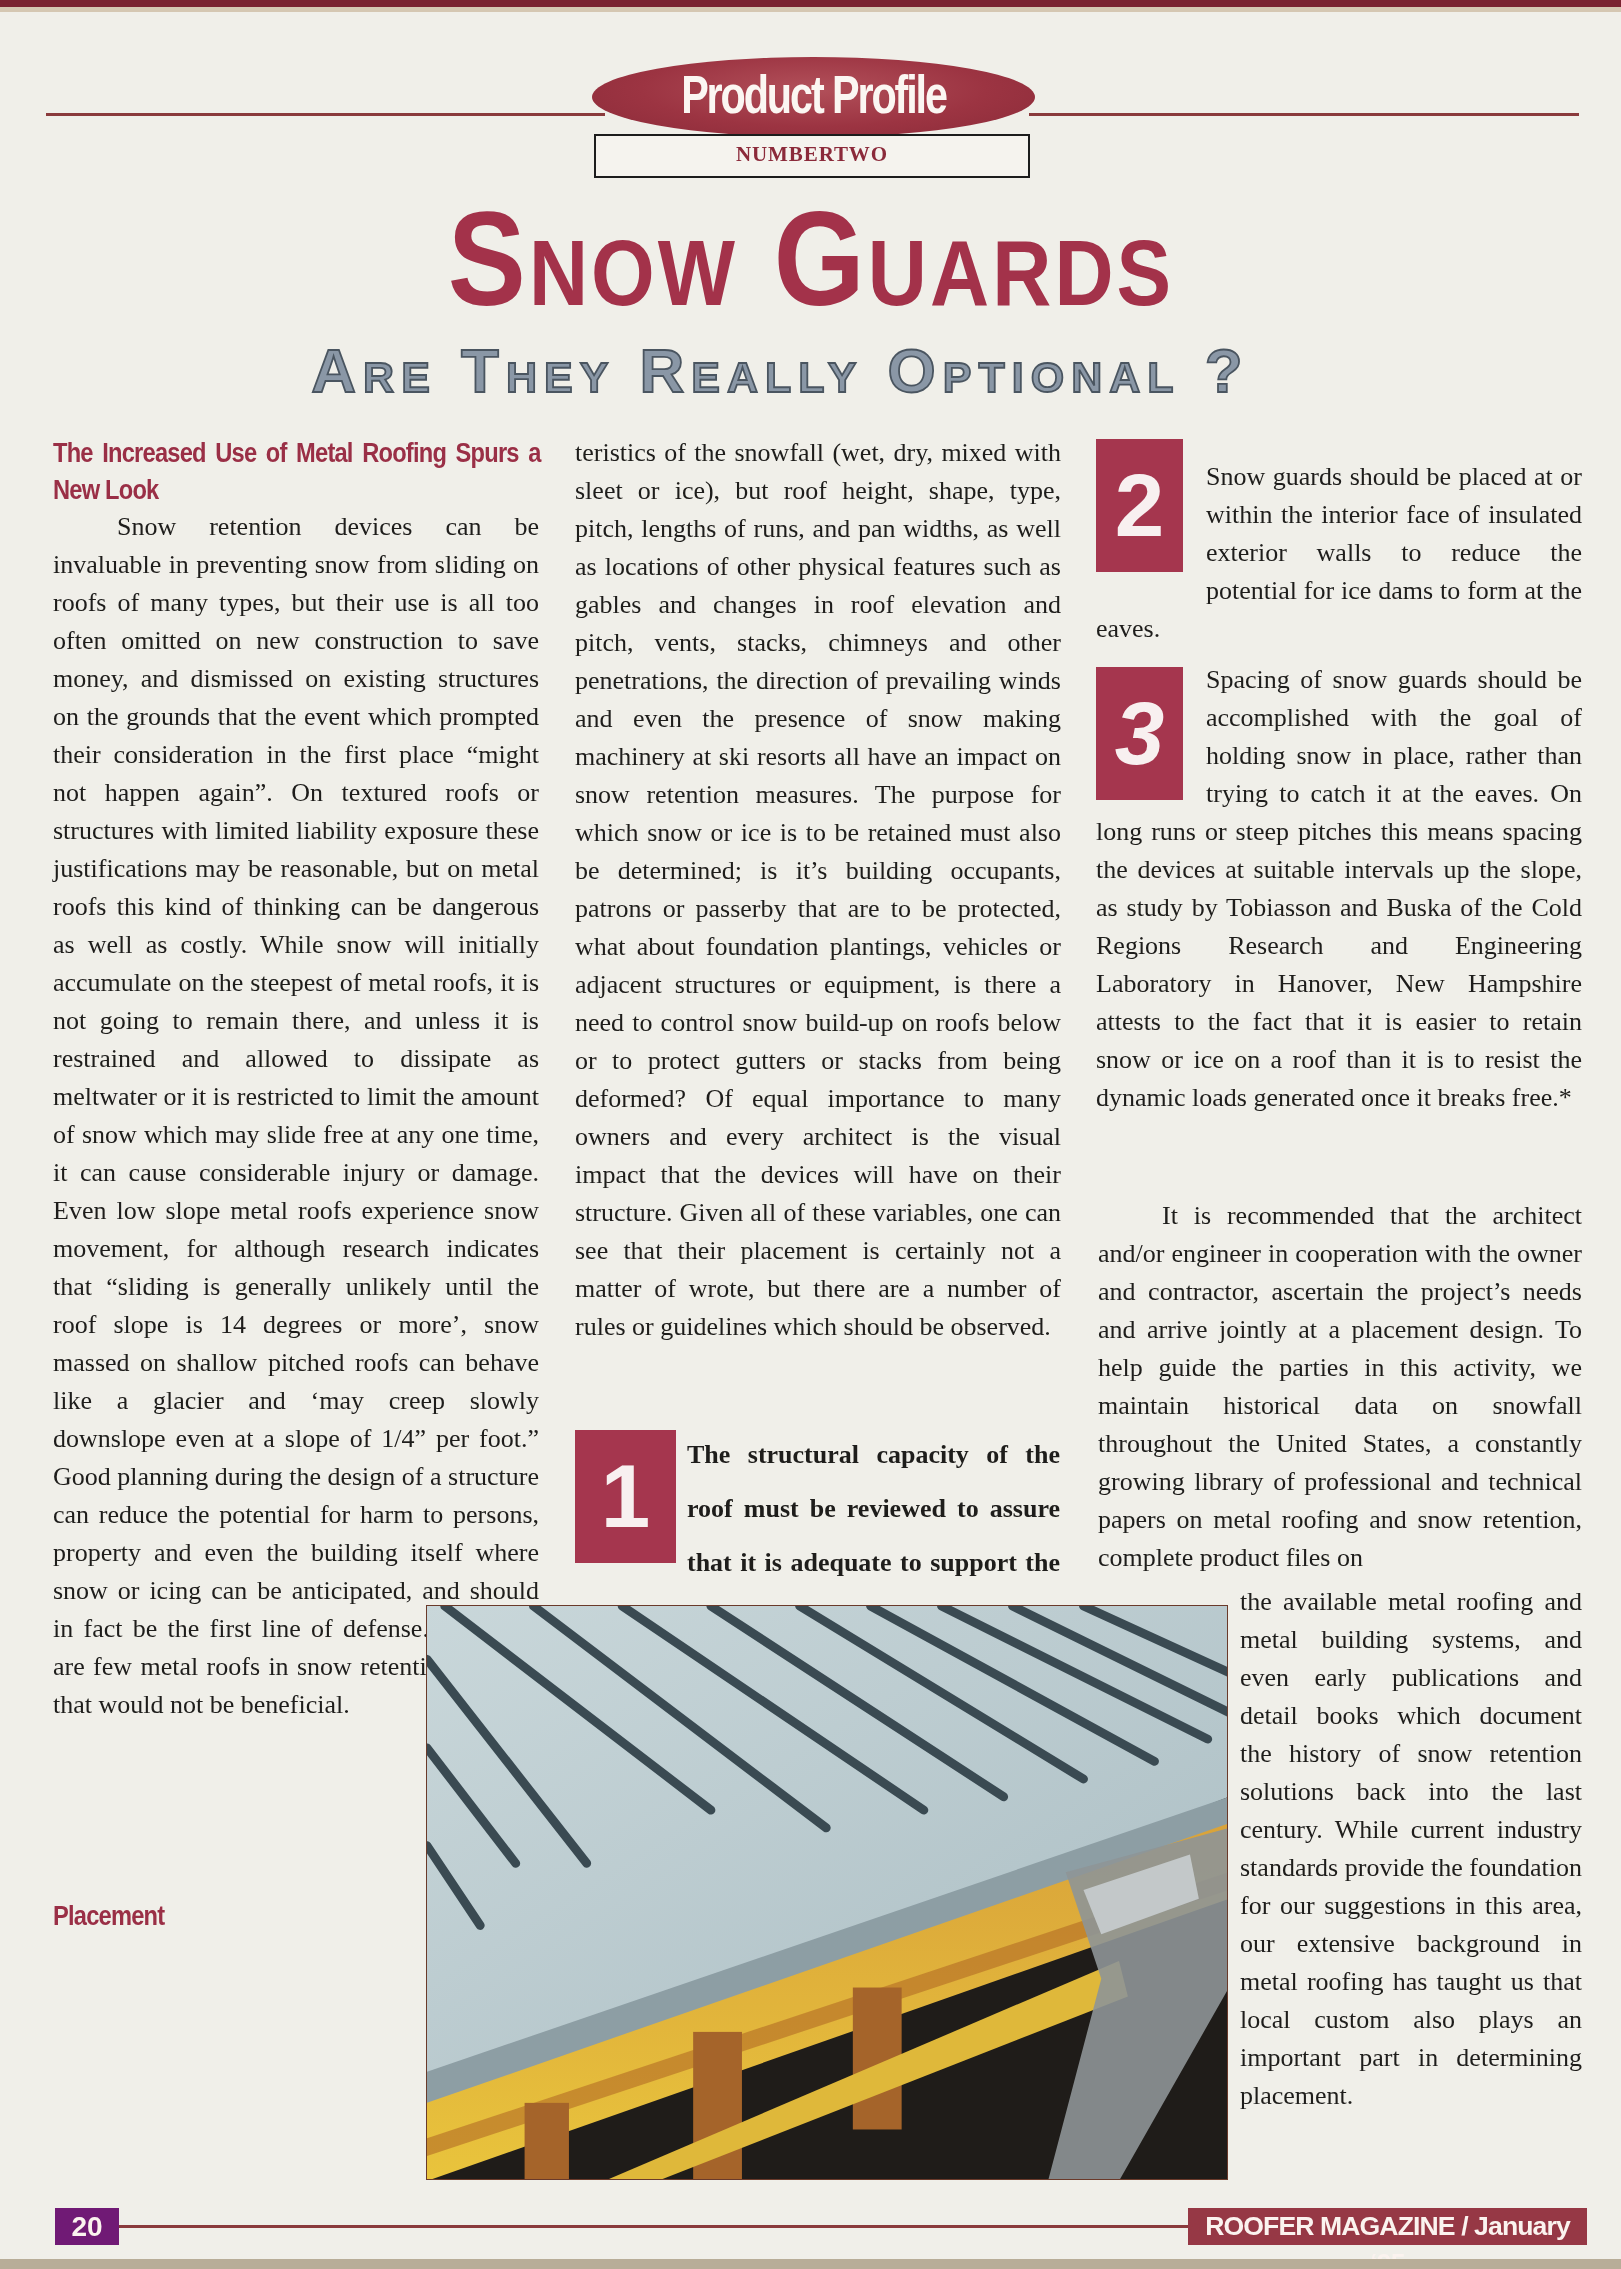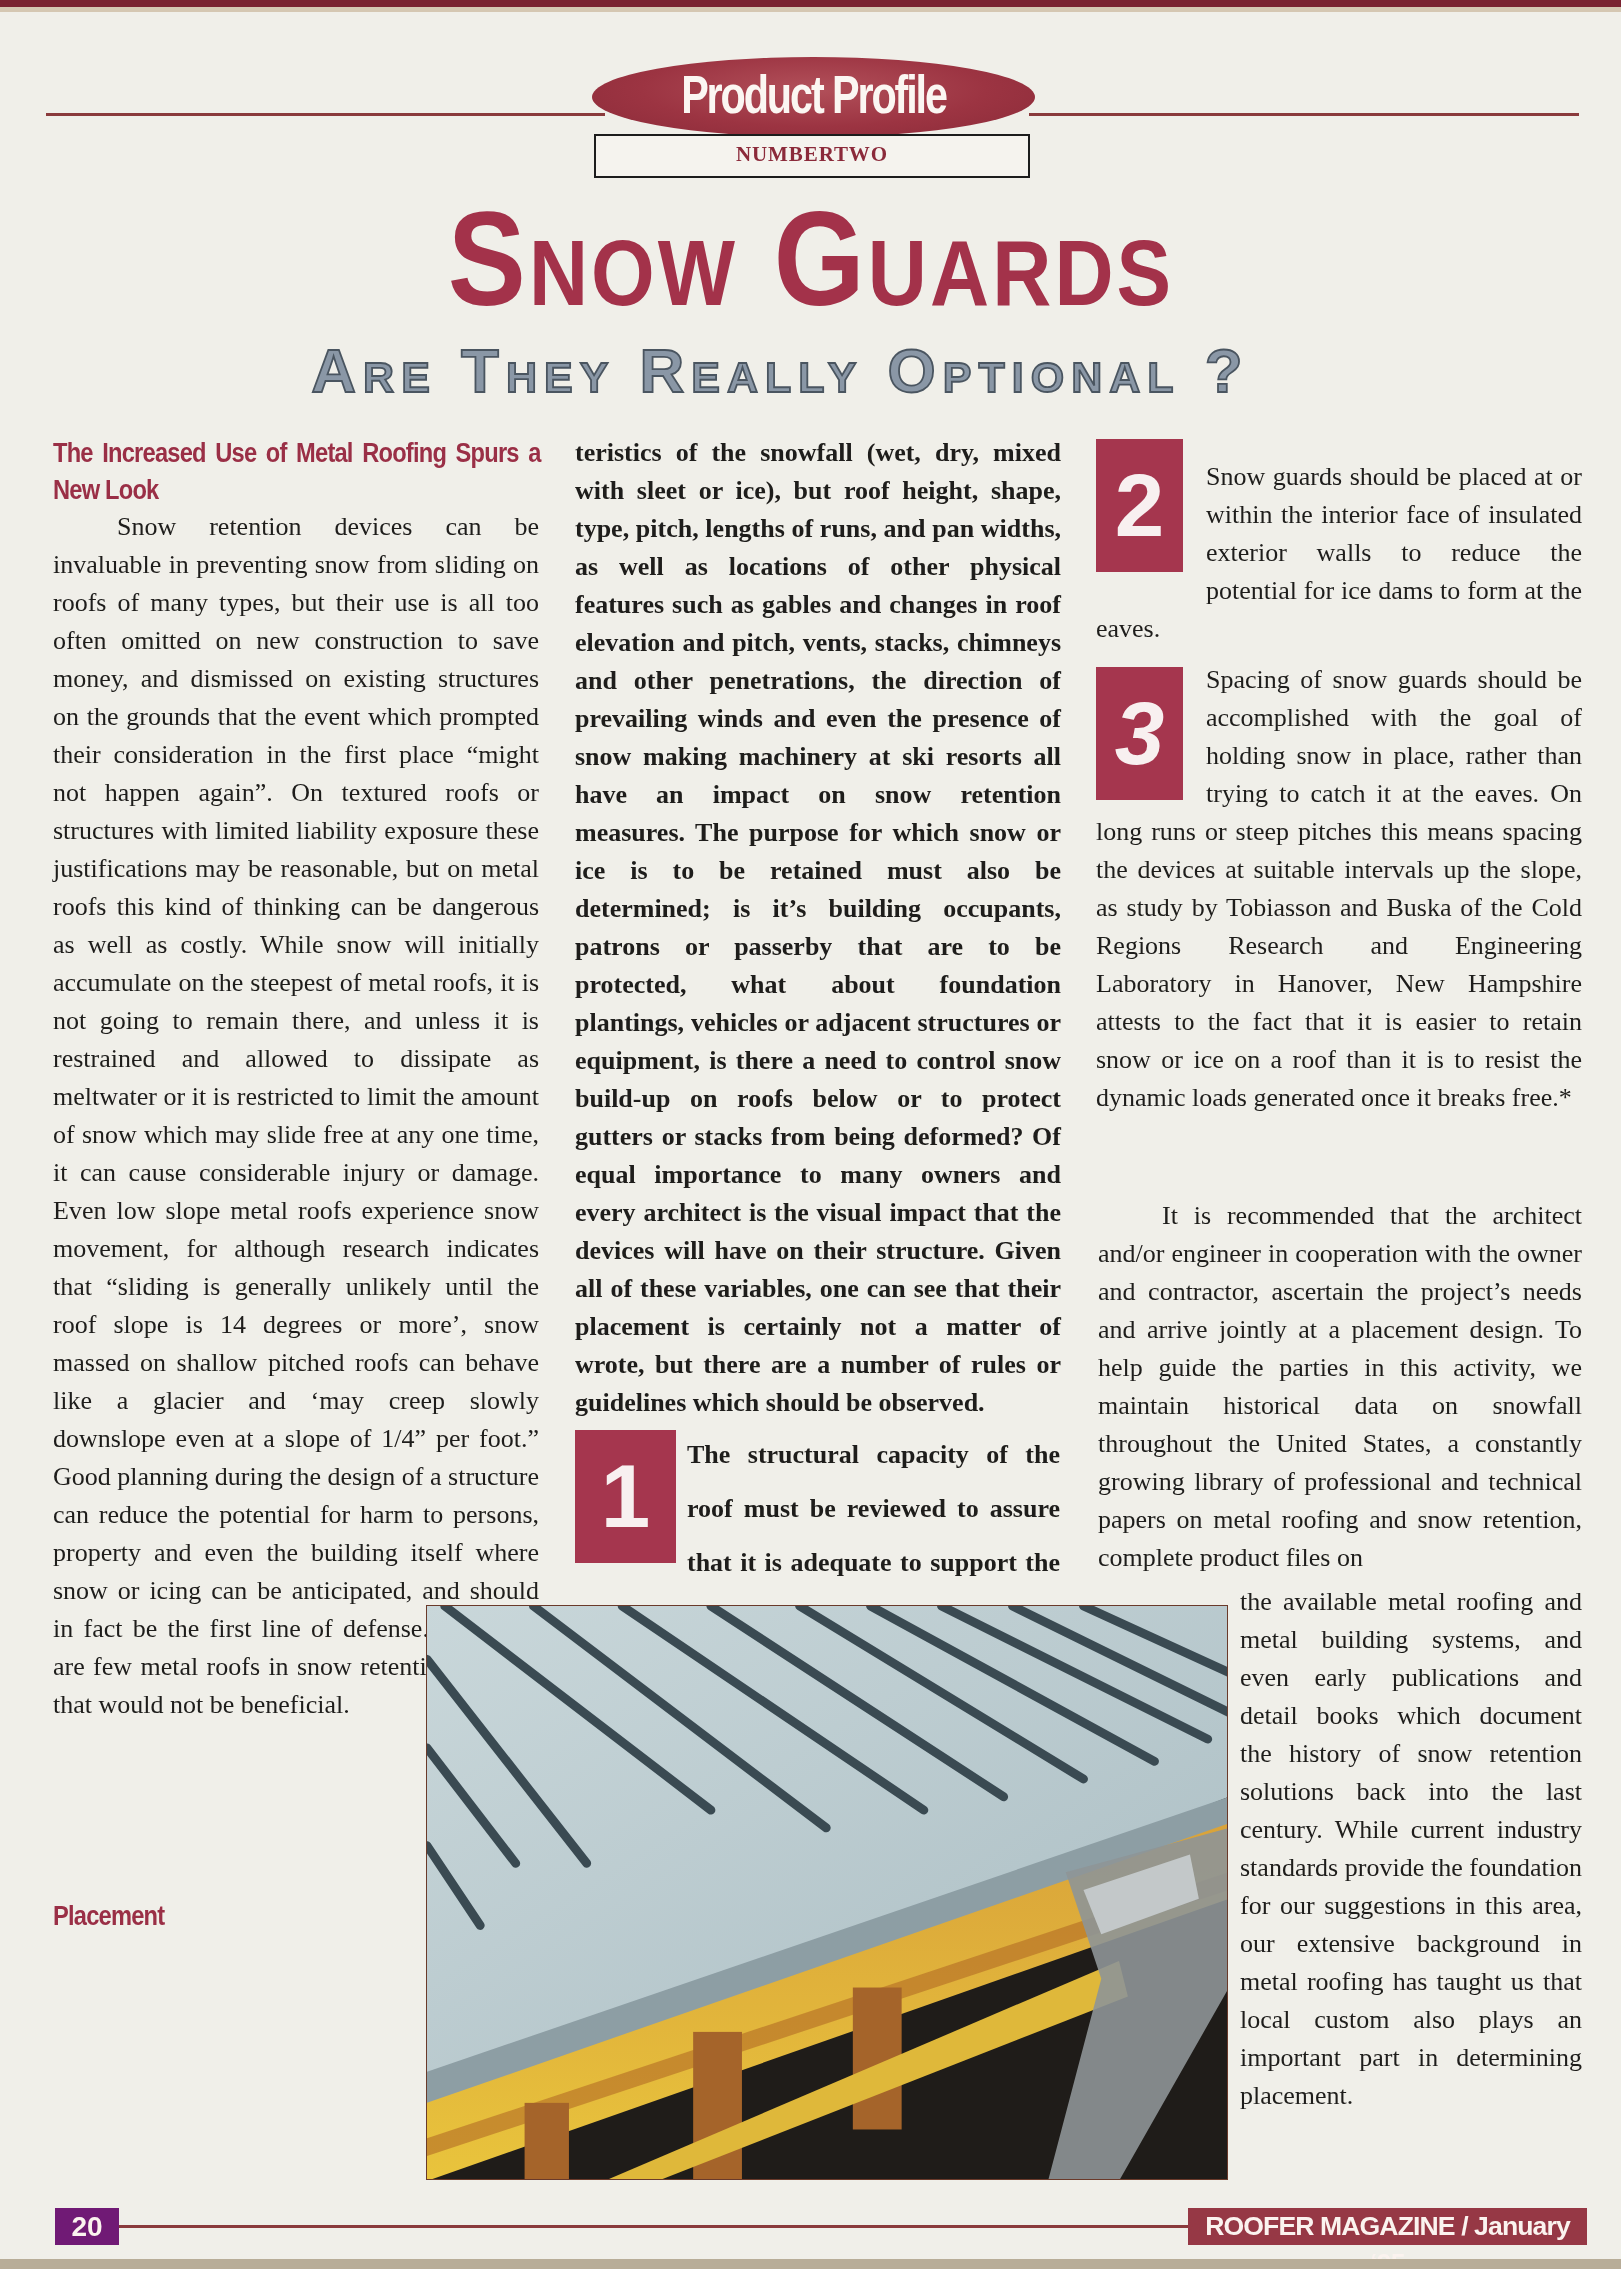--- a/index.html
+++ b/index.html
@@ -98,21 +98,21 @@
 <div class="subtitle">Are They Really Optional ?</div>
 
 <div class="col" style="left:53px; top:434px; width:486px;">
   <div class="head" style="width:567px;">The Increased Use of Metal Roofing Spurs a New Look</div>
   <p class="indent">Snow retention devices can be invaluable in preventing snow from sliding on roofs of many types, but their use is all too often omitted on new construction to save money, and dismissed on existing structures on the grounds that the event which prompted their consideration in the first place “might not happen again”.  On textured roofs or structures with limited liability exposure these justifications may be reasonable, but on metal roofs this kind of thinking can be dangerous as well as costly. While snow will initially accumulate on the steepest of metal roofs, it is not going to remain there, and unless it is restrained and allowed to dissipate as meltwater or it is restricted to limit the amount of snow which may slide free at any one time, it can cause considerable injury or damage.  Even low slope metal roofs experience snow movement, for although research indicates that “sliding is generally unlikely until the roof slope is 14 degrees or more’, snow massed on shallow pitched roofs can behave like a glacier and ‘may creep slowly downslope even at a slope of 1/4” per foot.” Good planning during the design of a structure can reduce the potential for harm to persons, property and even the building itself where snow or icing can be anticipated, and should in fact be the first line of defense.  But there are few metal roofs in snow retention devices that would not be beneficial.</p>
 </div>
 <div class="col" style="left:53px; top:1897px; width:364px;">
   <div class="head">Placement</div>
 </div>
 
-<div class="col" style="left:575px; top:434px; width:486px;font-weight:bold;">
+<div class="col" style="left:575px; top:434px; width:486px;">
   <p>teristics of the snowfall (wet, dry, mixed with sleet or ice), but roof height, shape, type, pitch, lengths of runs, and pan widths, as well as locations of other physical features such as gables and changes in roof elevation and pitch, vents, stacks, chimneys and other penetrations, the direction of prevailing winds and even the presence of snow making machinery at ski resorts all have an impact on snow retention measures.  The purpose for which snow or ice is to be retained must also be determined; is it’s building occupants, patrons or passerby that are to be protected, what about foundation plantings, vehicles or adjacent structures or equipment, is there a need to control snow build-up on roofs below or to protect gutters or stacks from being deformed?  Of equal importance to many owners and every architect is the visual impact that the devices will have on their structure.  Given all of these variables, one can see that their placement is certainly not a matter of wrote, but there are a number of rules or guidelines which should be observed.</p>
 </div>
 
 <div class="numbox" style="left:575px; top:1430px; width:101px; height:133px; font-size:89px; line-height:133px;">
   <span>1</span>
 </div>
 <div class="numtext" style="left:687px; top:1428px; width:373px;">The structural capacity of the roof must be reviewed to assure that it is adequate to support the loads which may develop.</div>
 
 <div class="numbox" style="left:1096px; top:439px; width:87px; height:133px; font-size:89px; line-height:133px;">
   <span>2</span>

